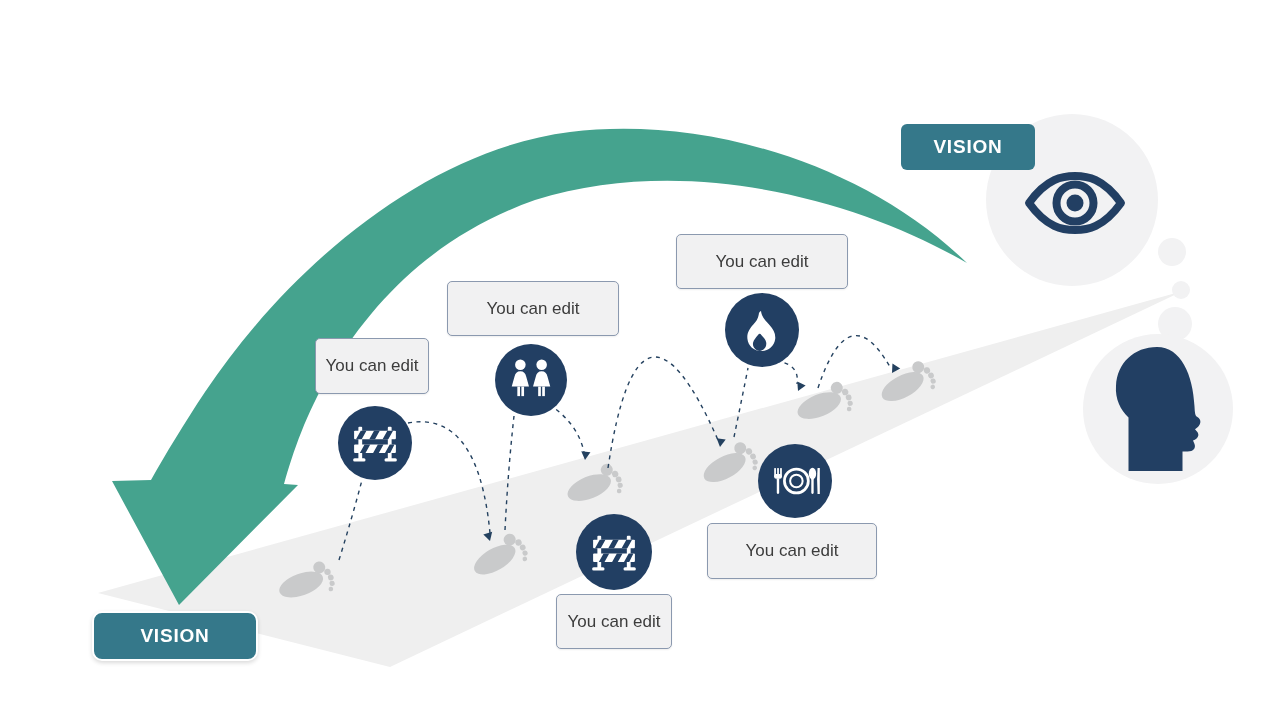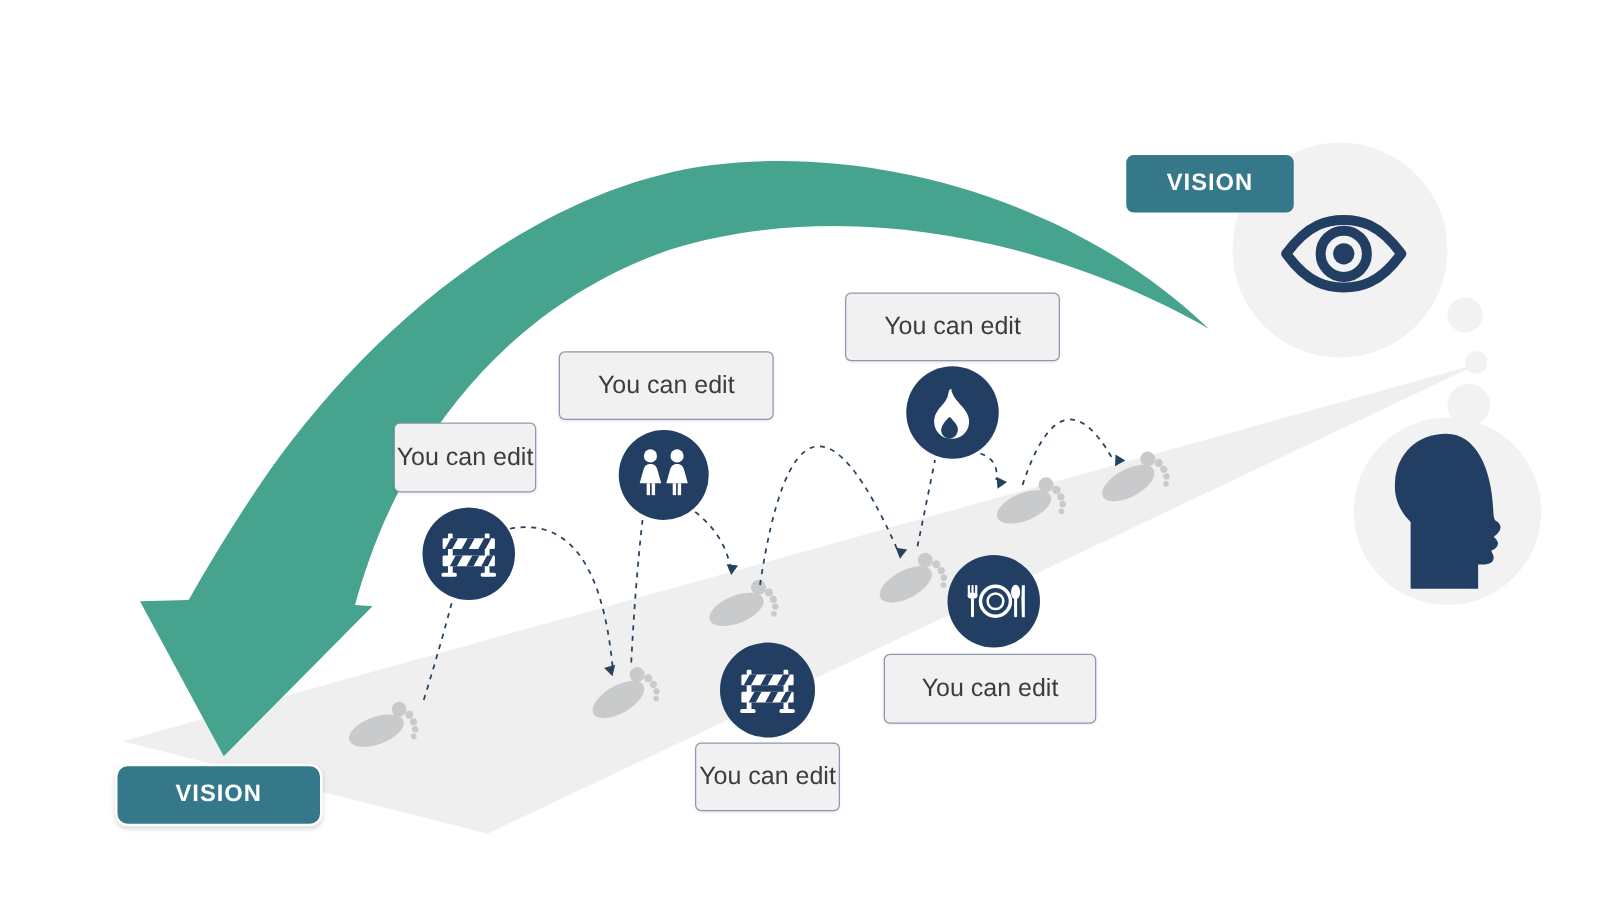--- a/index.html
+++ b/index.html
@@ -14,21 +14,21 @@
     font-size:39px; letter-spacing:-0.5px; font-weight:400;
     color:var(--title-text,#3B3B3B); white-space:nowrap;
   }
 
   .edit-box {
     position:absolute; box-sizing:border-box;
     background:var(--box-bg,#F1F1F2);
     border:1px solid var(--box-border,#8B99AF);
     border-radius:5px;
     display:flex; align-items:center; justify-content:center;
-    font-size:20px; color:var(--box-text,#3C3C3C);
+    font-size:17px; color:var(--box-text,#3C3C3C);
     box-shadow:0 1px 2px rgba(0,0,0,0.07);
   }
   .b1 { left:315px; top:338px; width:114px; height:56px; }
   .b2 { left:447px; top:281px; width:172px; height:55px; }
   .b3 { left:676px; top:234px; width:172px; height:55px; }
   .b4 { left:707px; top:523px; width:170px; height:56px; }
   .b5 { left:556px; top:594px; width:116px; height:55px; }
 
   .pill {
     position:absolute; box-sizing:border-box;

